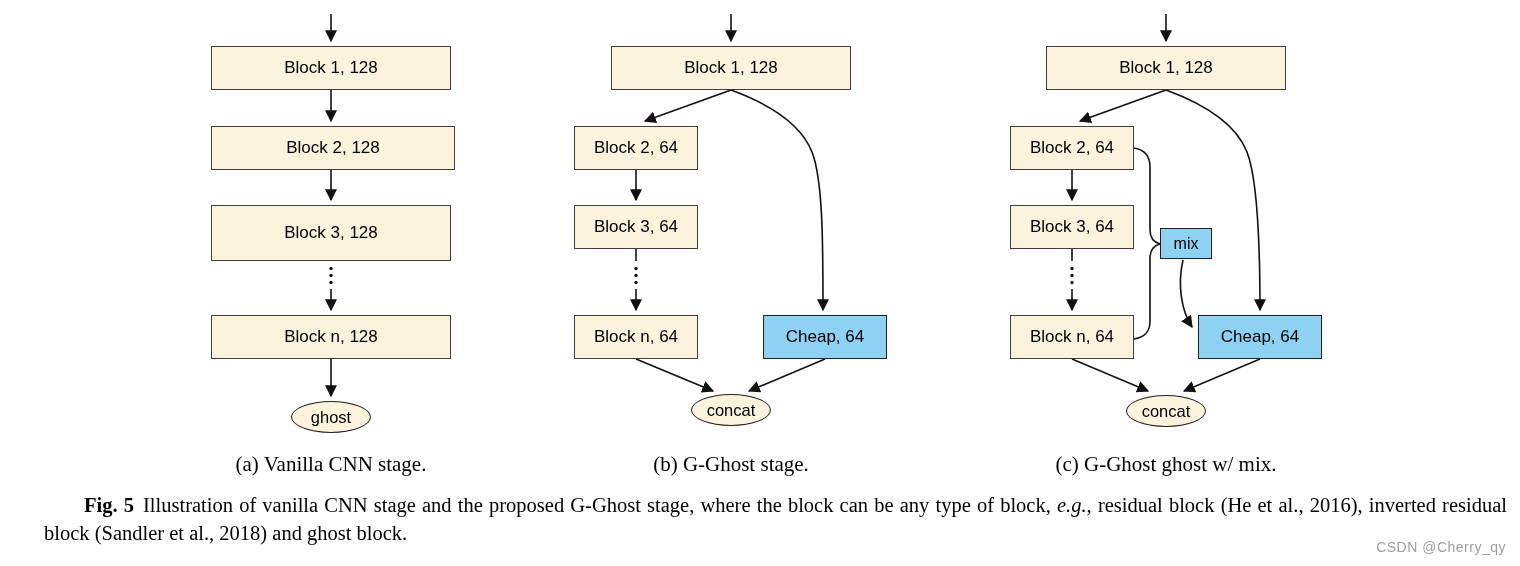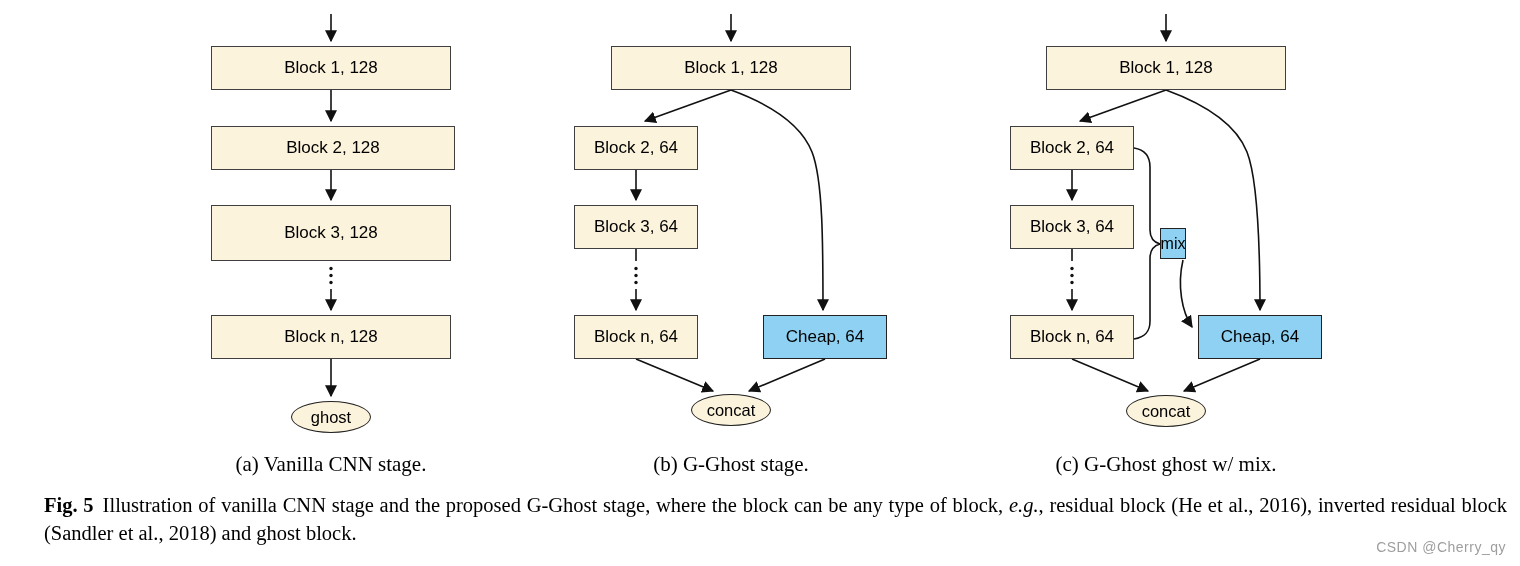--- a/index.html
+++ b/index.html
@@ -57,21 +57,21 @@
     position: absolute;
     left: 44px;
     top: 491px;
     width: 1463px;
     font-family: "Liberation Serif", serif;
     font-size: 20.5px;
     line-height: 1.37;
     color: #000;
     text-align: justify;
   }
-  .figcap .figlabel { font-weight: bold; margin-right: 9px; }
+  .figcap .figlabel { font-weight: bold; margin-right: 9px; margin-left: 40px; }
   .figcap .eg { font-style: italic; }
   .watermark {
     position: absolute;
     right: 14px;
     top: 539px;
     font-family: "Liberation Sans", sans-serif;
     font-size: 14px;
     color: var(--watermark);
     letter-spacing: 0.5px;
   }
@@ -148,21 +148,21 @@
     <div class="box blue" style="left:763px; top:315px; width:124px; height:44px;">Cheap, 64</div>
     <div class="box ellipse" style="left:691px; top:394px; width:80px; height:32px;">concat</div>
     <div class="subcap" style="left:731px; top:452px;">(b) G-Ghost stage.</div>
   </div>
 
   <div>
     <div class="box" style="left:1046px; top:46px; width:240px; height:44px;">Block 1, 128</div>
     <div class="box" style="left:1010px; top:126px; width:124px; height:44px;">Block 2, 64</div>
     <div class="box" style="left:1010px; top:205px; width:124px; height:44px;">Block 3, 64</div>
     <div class="box" style="left:1010px; top:315px; width:124px; height:44px;">Block n, 64</div>
-    <div class="box blue small" style="left:1160px; top:228px; width:26px; height:31px;">mix</div>
+    <div class="box blue small" style="left:1160px; top:228px; width:52px; height:31px;">mix</div>
     <div class="box blue" style="left:1198px; top:315px; width:124px; height:44px;">Cheap, 64</div>
     <div class="box ellipse" style="left:1126px; top:395px; width:80px; height:32px;">concat</div>
     <div class="subcap" style="left:1166px; top:452px;">(c) G-Ghost ghost w/ mix.</div>
   </div>
 
   <div class="figcap">
     <span class="figlabel">Fig. 5</span><span>Illustration of vanilla CNN stage and the proposed G-Ghost stage, where the block can be any type of block, </span><span class="eg">e.g.</span><span>, residual block (He et al., 2016), inverted residual block (Sandler et al., 2018) and ghost block.</span>
   </div>
 
   <div class="watermark">CSDN @Cherry_qy</div>

